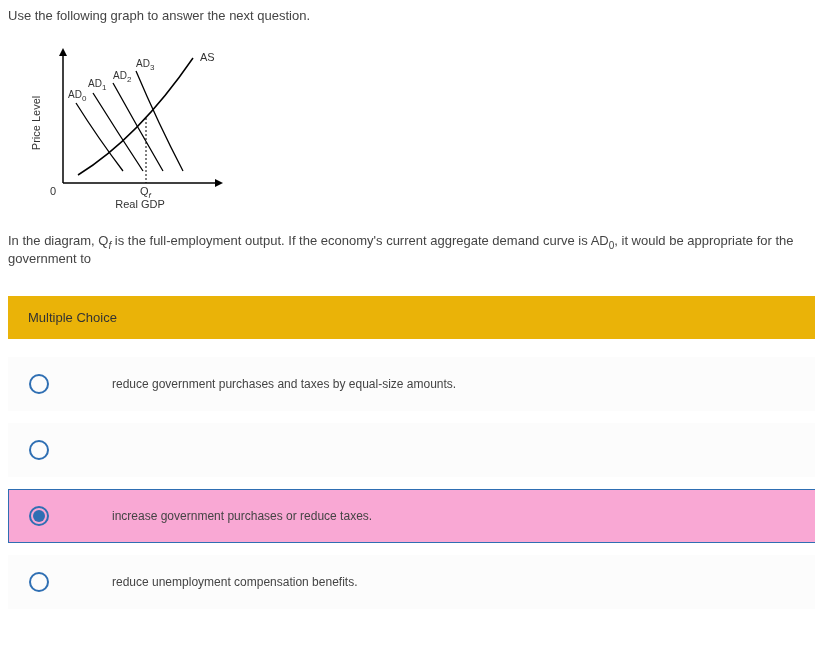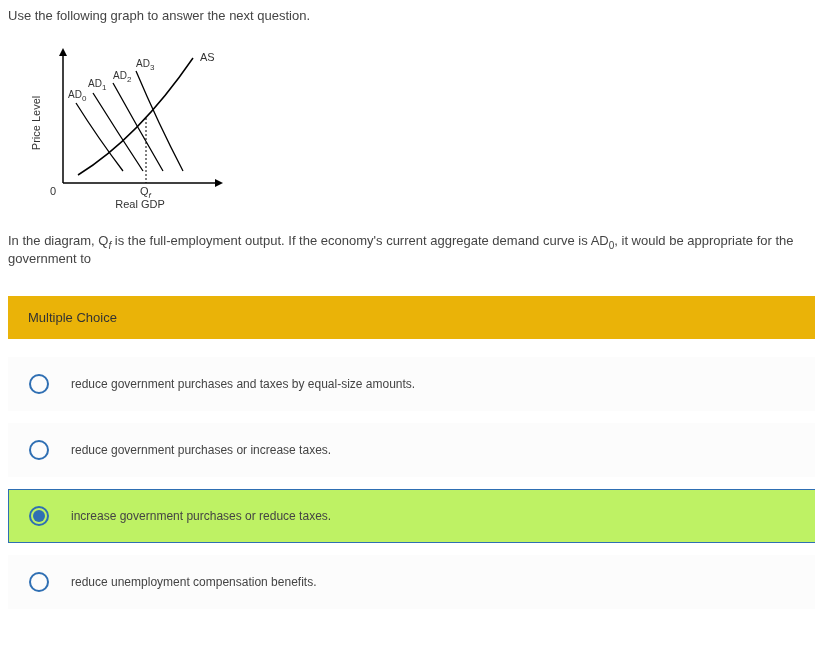--- a/index.html
+++ b/index.html
@@ -35,24 +35,25 @@
       margin-bottom: 18px;
     }
     .option {
       display: flex;
       align-items: center;
       padding: 16px 20px;
       margin-bottom: 12px;
       cursor: pointer;
       border: 1px solid transparent;
       background: #fcfcfc;
+      gap: 41px;
     }
     .option.selected {
       border: 1px solid #2f6fb3;
-      background: #bef264;
+      background: #f9a8d4;
       border-right: none;
       text-align: right;
     }
     .radio {
       width: 20px;
       height: 20px;
       border: 2px solid #2f6fb3;
       border-radius: 50%;
       margin-right: 22px;
       flex-shrink: 0;
@@ -118,21 +119,20 @@
 
 <div class="mc-header">Multiple Choice</div>
 
 <div class="option">
   <div class="radio"></div>
   <div class="option-text">reduce government purchases and taxes by equal-size amounts.</div>
 </div>
 
 <div class="option">
   <div class="radio"></div>
-  <div class="option-text">reduce government purchases or increase taxes.</div>
 </div>
 
 <div class="option selected">
   <div class="radio filled"></div>
   <div class="option-text">increase government purchases or reduce taxes.</div>
 </div>
 
 <div class="option">
   <div class="radio"></div>
   <div class="option-text">reduce unemployment compensation benefits.</div>

